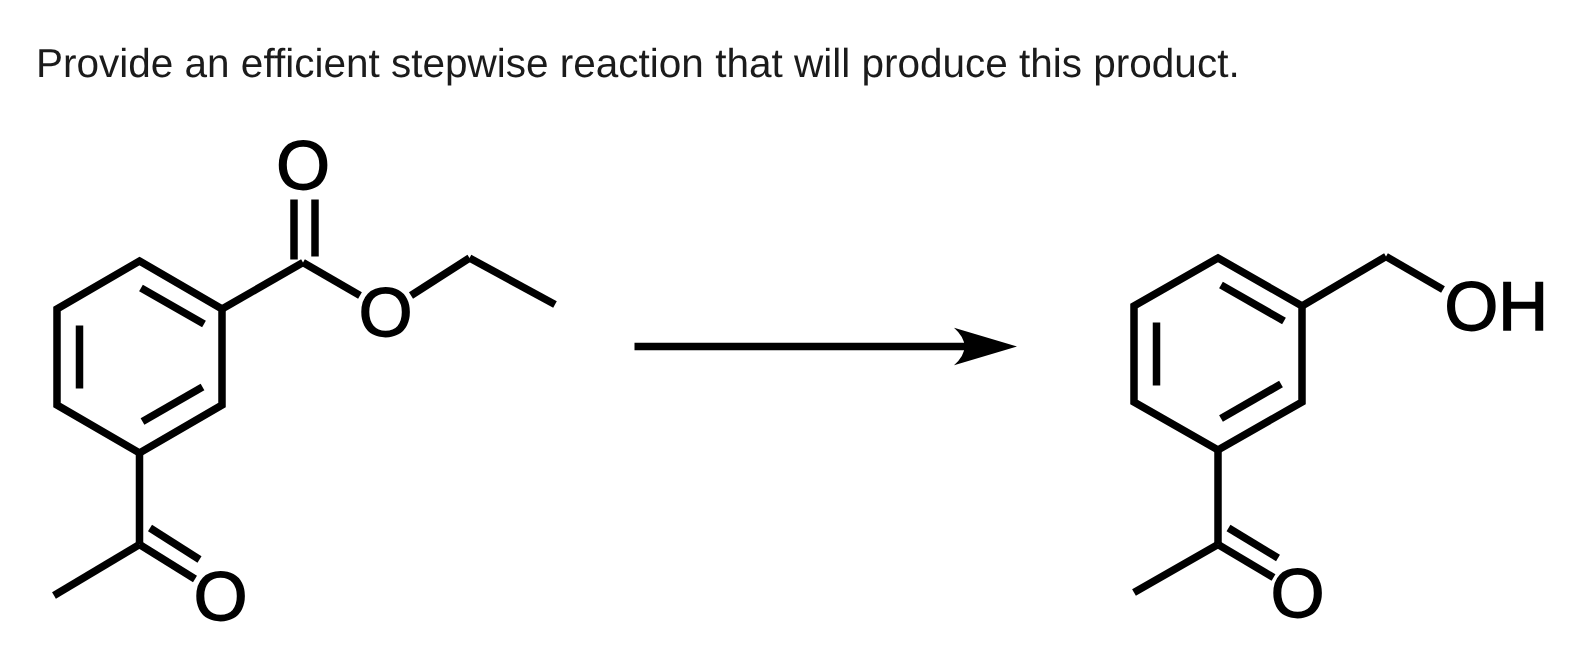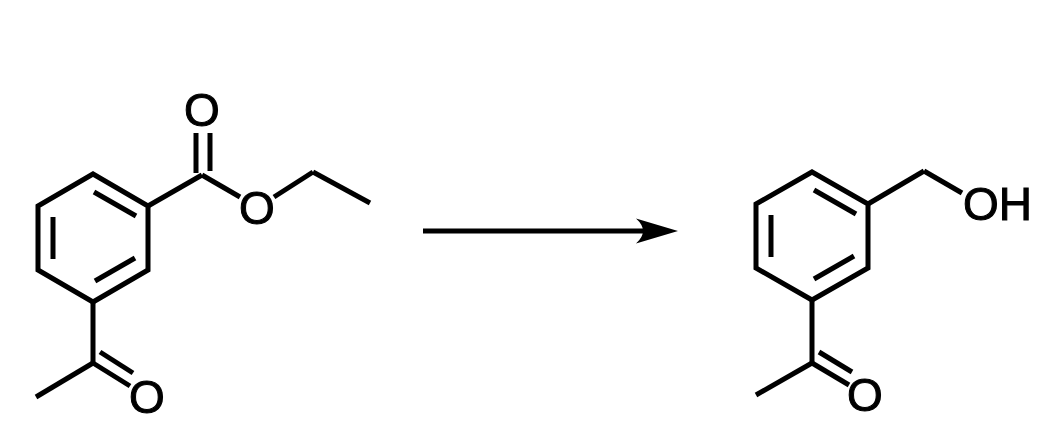--- a/index.html
+++ b/index.html
@@ -46,20 +46,21 @@
   .arrowhead {
     fill: #000000;
     stroke: none;
   }
 </style>
 </head>
 <body>
 
 <div class="canvas">
 
+  <div class="question">Provide an efficient stepwise reaction that will produce this product.</div>
 
   <svg class="scheme-svg" width="1058" height="444" viewBox="0 0 1058 444">
 
     <g>
 
       <polygon class="bond" points="93,174 148,206 148,270 93,302 38,270 38,206"></polygon>
 
       <line class="bond" x1="94" y1="192" x2="136" y2="216"></line>
       <line class="bond" x1="53" y1="217" x2="53" y2="259"></line>
       <line class="bond" x1="135" y1="258" x2="95" y2="281"></line>

